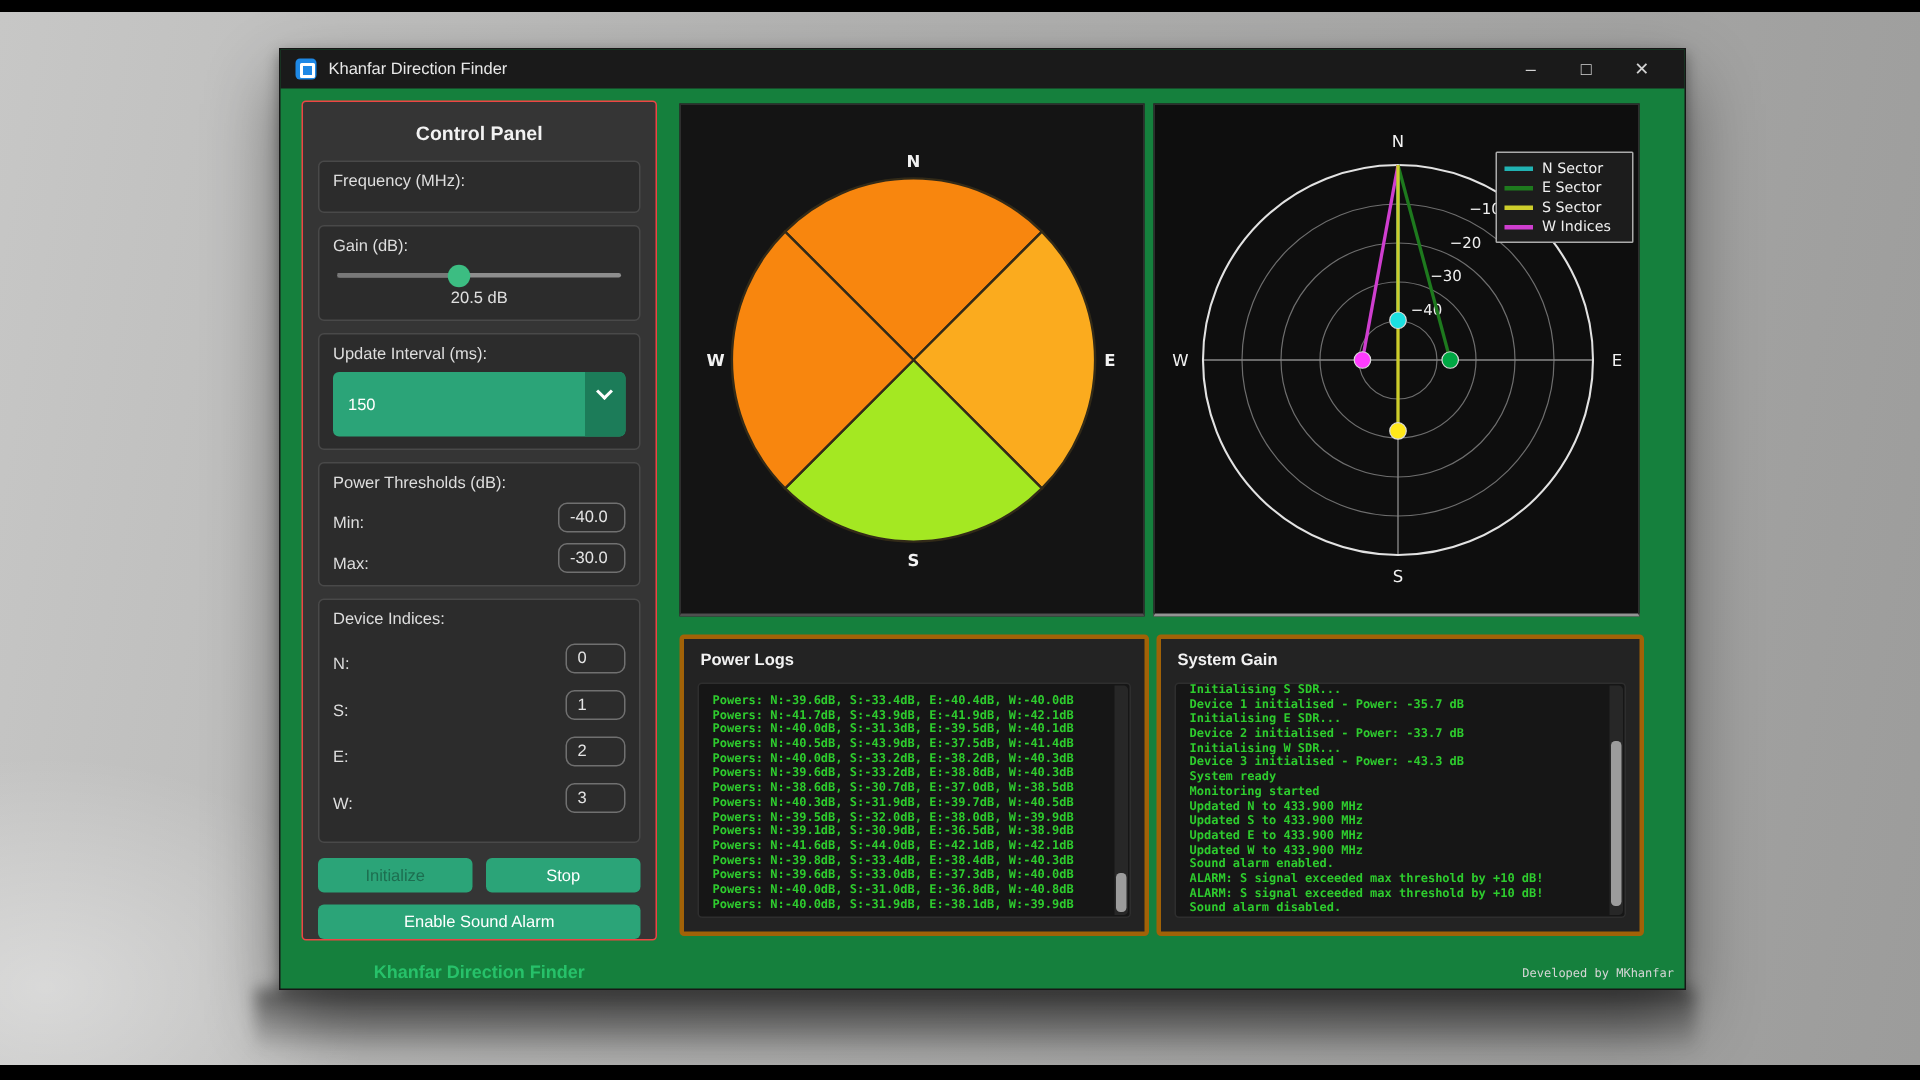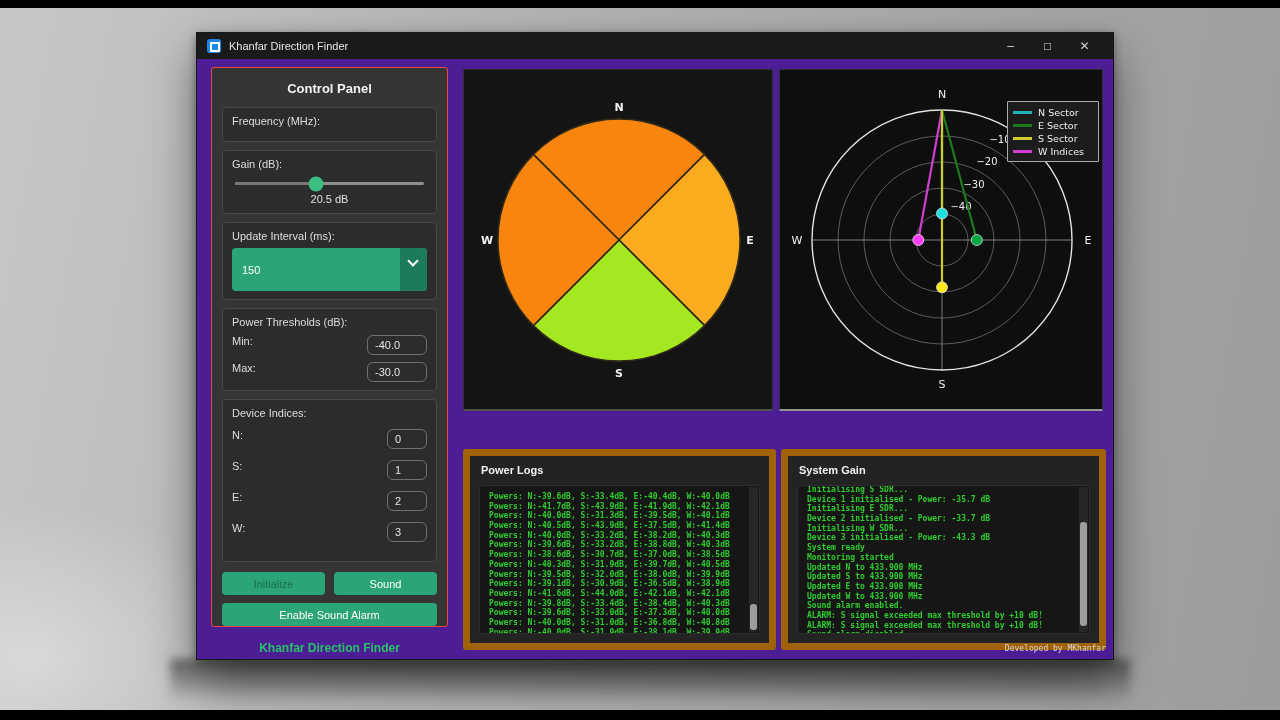--- a/index.html
+++ b/index.html
@@ -7,22 +7,22 @@
   .stage{position:absolute;inset:0;}
   .bar-top{position:absolute;left:0;top:0;width:1280px;height:8px;background:#000;}
   .bar-bottom{position:absolute;left:0;top:710px;width:1280px;height:10px;background:#000;}
   .backdrop{position:absolute;left:0;top:8px;width:1280px;height:702px;
     background:
       radial-gradient(ellipse 320px 220px at 30px 650px, rgba(255,255,255,.38), rgba(255,255,255,0) 70%),
       linear-gradient(100deg,#c7c7c6 0%,#b3b3b2 40%,#a5a5a4 75%,#9c9c9b 100%);}
   .window-reflection{position:absolute;left:170px;top:659px;width:960px;height:48px;
     background:linear-gradient(180deg, rgba(25,25,25,.55), rgba(110,110,110,0) 90%);filter:blur(5px);}
 
-  .app-window{position:absolute;left:196px;top:32px;width:916px;height:626px;background:#4c1d95;
-    border:1px solid #161616;box-shadow:0 22px 44px rgba(0,0,0,.45), 0 3px 9px rgba(0,0,0,.4);}
+  .app-window{position:absolute;left:186px;top:32px;width:916px;height:626px;background:#15803d;
+    border:1px solid #161616;box-shadow:0 22px 44px rgba(0,0,0,.45), 0 3px 9px rgba(0,0,0,.4);padding-left:20px;}
 
   
   .titlebar{position:absolute;left:0;top:0;width:100%;height:26px;background:#1a1a1a;
     display:flex;align-items:center;padding:0 10px;box-sizing:border-box;gap:8px;}
   .app-icon{width:14px;height:14px;border-radius:3px;background:#1e88e5;position:relative;flex:0 0 auto;}
   .app-icon::after{content:"";position:absolute;left:3px;top:3px;width:6px;height:6px;
     border:2px solid #fff;border-radius:1px;}
   .title-text{color:#e8e8e8;font-size:11px;}
   .win-controls{margin-left:auto;display:flex;align-items:center;gap:0;}
   .win-btn{width:37px;text-align:center;color:#d2d2d2;font-size:12px;cursor:default;line-height:26px;}
@@ -41,23 +41,23 @@
   .slider-track::before{content:"";position:absolute;left:0;top:0;height:100%;width:43%;background:#787878;}
   .slider-handle{position:absolute;left:43%;top:50%;transform:translate(-50%,-50%);width:15px;height:15px;
     border-radius:50%;background:#3cbd82;}
   .slider-value{text-align:center;color:#e0e0e0;font-size:11px;margin-top:6px;}
   .dropdown{position:relative;height:43px;border-radius:4px;background:#2ba478;display:flex;
     align-items:center;color:#fff;font-size:11px;padding-left:10px;}
   .dd-arrow-box{position:absolute;right:0;top:0;width:27px;height:100%;background:#1c7c59;
     border-radius:0 4px 4px 0;}
   .dd-chevron{position:absolute;right:10px;top:9px;width:6px;height:6px;border-right:2px solid #fff;
     border-bottom:2px solid #fff;transform:rotate(45deg);}
-  .row{display:flex;align-items:flex-start;justify-content:space-between;margin:7px 0 0;}
+  .row{display:flex;align-items:flex-end;justify-content:space-between;margin:7px 0 0;}
   .row-label{color:#dedede;font-size:11px;}
-  .small-input{width:60px;height:20px;background:#2c2c2c;border:1px solid #707070;border-radius:6px;
+  .small-input{width:45px;height:20px;background:#2c2c2c;border:1px solid #707070;border-radius:6px;
     color:#e4e4e4;font-size:11px;padding:1px 7px;box-sizing:border-box;outline:none;
     font-family:"Liberation Sans", sans-serif;}
   .tiny-input{width:40px;}
   .dev-row{margin:10px 0 11px;}
   .btn-row{display:flex;gap:9px;margin:10px 10px 8px;}
   .btn{flex:1;height:23px;border-radius:4px;background:#2ba478;color:#fff;font-size:11px;
     display:flex;align-items:center;justify-content:center;border:none;cursor:default;
     font-family:"Liberation Sans", sans-serif;}
   .btn.disabled{color:#1d6e50;}
   .btn-wide{display:flex;margin:0 10px;height:23px;border-radius:4px;background:#2ba478;color:#fff;
@@ -69,22 +69,22 @@
     border:1px solid #2e2e2e;border-bottom:2px solid #4f4f4f;box-sizing:border-box;}
   .polar-panel{position:absolute;left:582px;top:36px;width:324px;height:342px;background:#0e0e0e;
     border:1px solid #2e2e2e;border-bottom:2px solid #949494;box-sizing:border-box;}
   .legend{position:absolute;right:3px;top:31px;width:92px;background:#1c1c1c;border:1px solid #ababab;
     border-radius:1px;padding:4px 4px 3px 5px;box-sizing:border-box;}
   .legend-row{display:flex;align-items:center;gap:6px;height:13px;}
   .legend-swatch{width:19px;height:3px;flex:0 0 auto;}
   .legend-label{color:#efefef;font-size:9.5px;font-family:"DejaVu Sans", sans-serif;}
 
   
-  .log-panel{position:absolute;background:#232323;border:7px solid #a16207;border-radius:3px;
-    box-sizing:border-box;margin-top:26px;}
+  .log-panel{position:absolute;background:#232323;border:3px solid #a16207;border-radius:3px;
+    box-sizing:border-box;}
   .power-logs{left:266px;top:390px;width:313px;height:201px;}
   .system-logs{left:584px;top:390px;width:325px;height:201px;}
   .log-title{color:#f2f2f2;font-weight:bold;font-size:11px;margin:8px 11px 0;}
   .log-box{position:absolute;left:9px;right:9px;top:29px;bottom:9px;background:#161616;
     border:1px solid #2e2e2e;border-radius:3px;overflow:hidden;padding:6px 3px 4px 9px;box-sizing:border-box;}
   .log-line{font-family:"DejaVu Sans Mono", monospace;font-size:8px;line-height:9.7px;height:9.7px;
     color:#2ecc2e;font-weight:bold;white-space:nowrap;overflow:hidden;}
   .syslines{margin-top:-7px;}
   .scrollbar{position:absolute;right:1px;top:1px;bottom:1px;width:9px;background:#272727;
     border-radius:0 3px 3px 0;}
@@ -167,21 +167,21 @@
           <input class="small-input tiny-input" value="2" style="">
         </div>
         <div class="row dev-row">
           <span class="row-label">W:</span>
           <input class="small-input tiny-input" value="3" style="">
         </div>
       </div>
 
       <div class="btn-row">
         <button class="btn disabled">Initialize</button>
-        <button class="btn">Sound</button>
+        <button class="btn">Stop</button>
       </div>
       <div class="btn-wide">Enable Sound Alarm</div>
 
       <div class="brand">Khanfar Direction Finder</div>
     </div>
 
     <div class="pie-panel">
       <svg id="pie-svg" width="308" height="338">
           <path d="M 155 170 L 69.4 84.4 A 121 121 0 0 1 240.6 84.4 Z" fill="#f8860e" stroke="#322a18" stroke-width="1.6"></path>
           <path d="M 155 170 L 240.6 84.4 A 121 121 0 0 1 240.6 255.6 Z" fill="#fbab1e" stroke="#322a18" stroke-width="1.6"></path>

